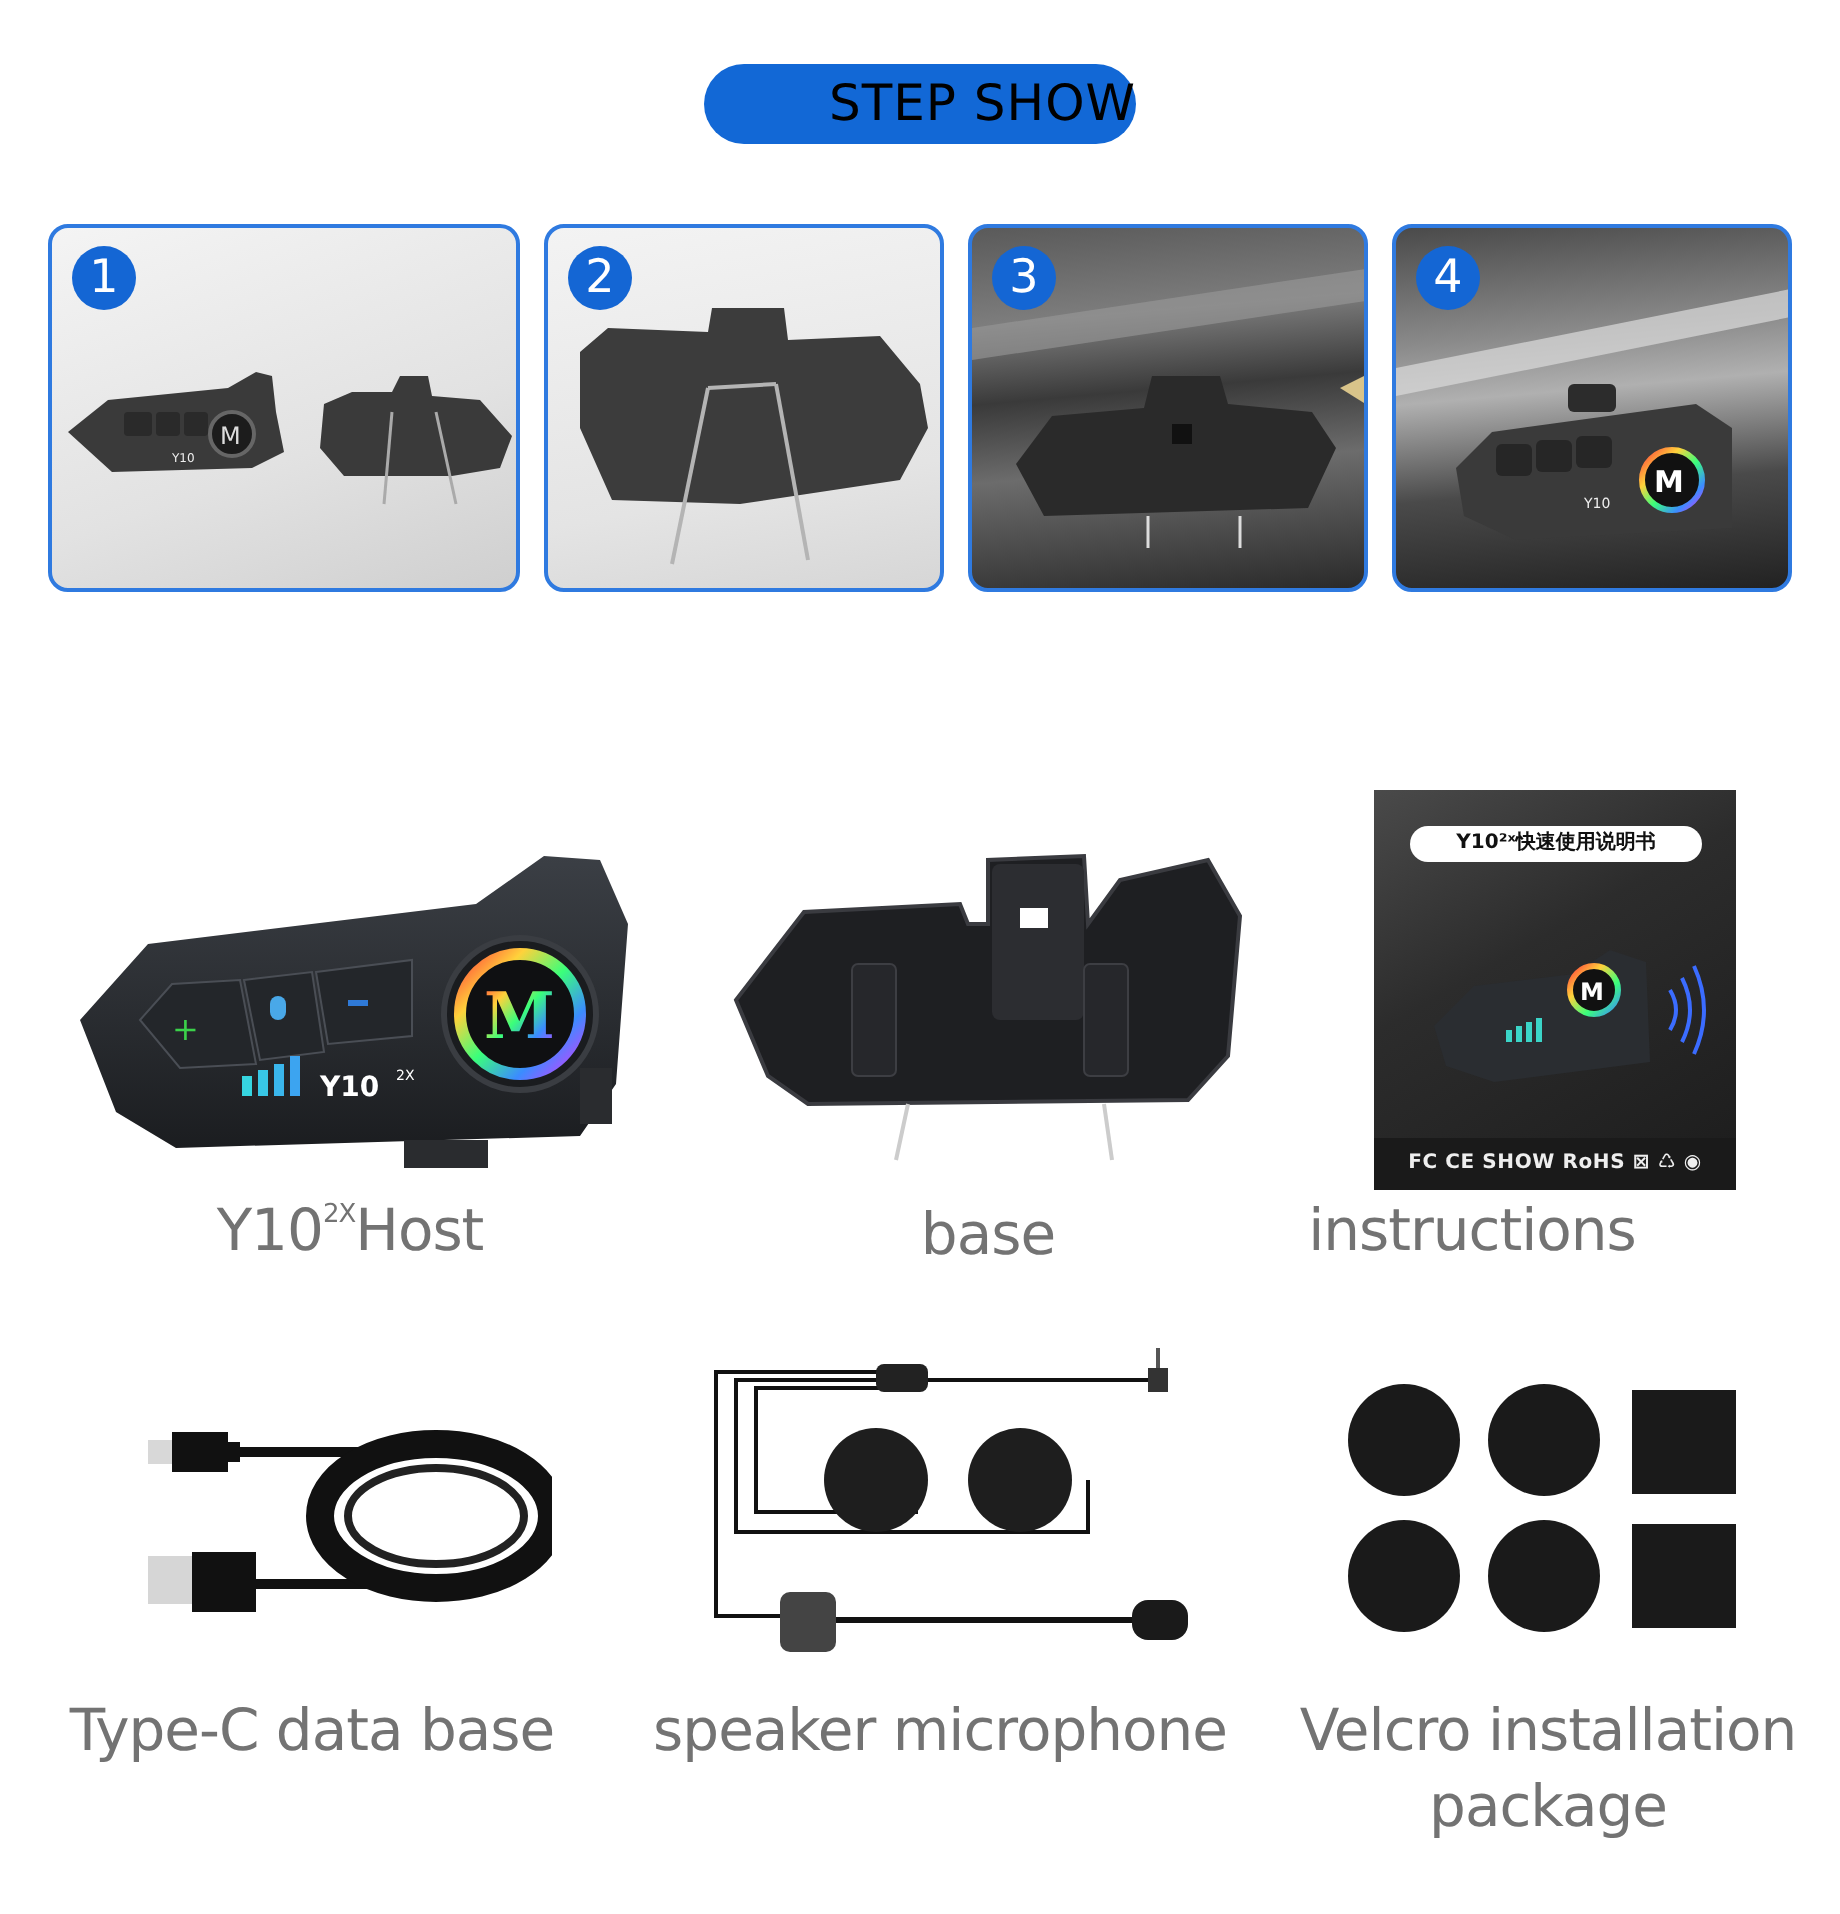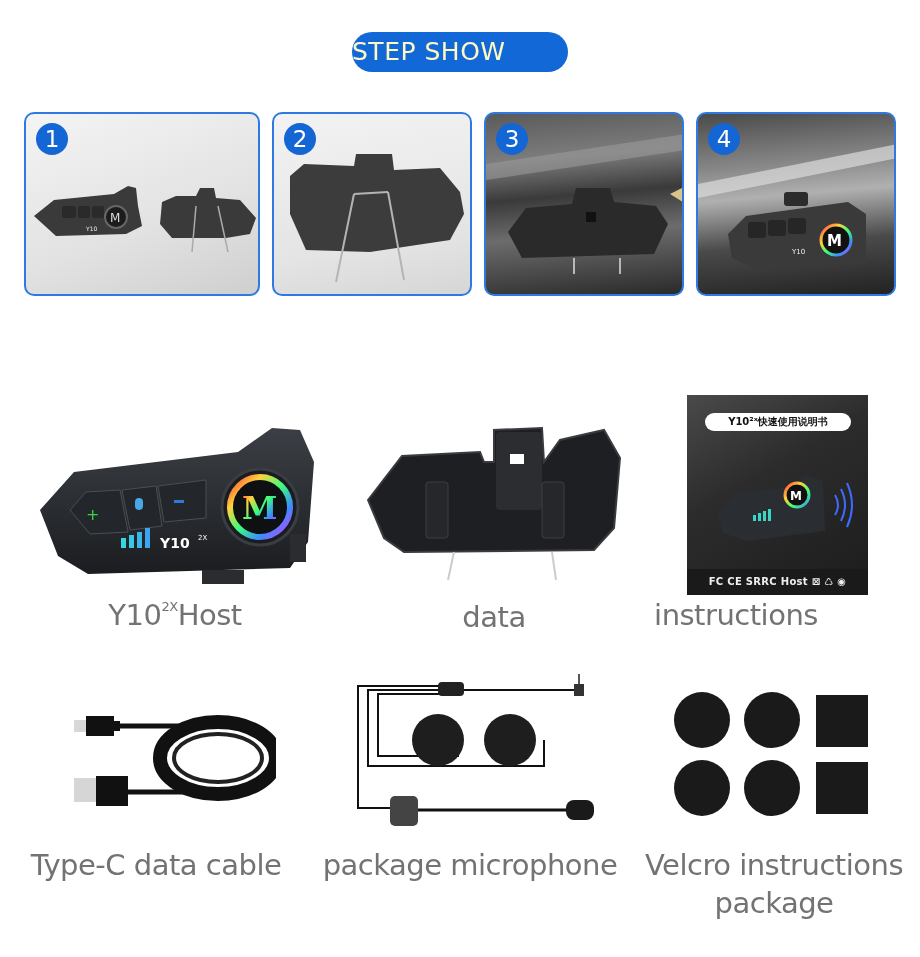--- a/index.html
+++ b/index.html
@@ -1,22 +1,22 @@
 <!DOCTYPE html>
 <html><head>
 <meta charset="utf-8">
 <style>
   * { box-sizing: border-box; margin: 0; padding: 0; }
   html, body { width: 920px; height: 957px; background: #ffffff; overflow: hidden; }
   body { position: relative; font-family: "DejaVu Sans", "Liberation Sans", sans-serif; color: #111; }
 
   .step-pill {
     position: absolute; left: 352px; top: 32px; width: 216px; height: 40px;
-    background: #1268d6; border-radius: 20px; color: #fef9c3;
-    font-size: 25px; line-height: 40px; text-align: left; letter-spacing: 0.5px;
+    background: #1268d6; border-radius: 20px; color: #000000;
+    font-size: 25px; line-height: 40px; text-align: right; letter-spacing: 0.5px;
   }
 
   .step-card {
     position: absolute; top: 112px; height: 184px; border: 2px solid #2f7ae0;
     border-radius: 10px; overflow: hidden;
   }
   .step-num {
     position: absolute; left: 10px; top: 9px; width: 32px; height: 32px; border-radius: 50%;
     background: #1466d4; color: #fff; font-size: 23px; line-height: 32px; text-align: center;
     z-index: 3;
@@ -152,21 +152,21 @@
 
 <svg style="position:absolute;left:364px;top:418px" width="260" height="170">
   <path d="M4 82 L38 38 L116 34 L120 44 L130 44 L130 12 L178 10 L180 44 L196 22 L240 12 L256 40 L250 110 L230 132 L40 134 L20 120 Z" fill="#1e1f22" stroke="#3a3b40" stroke-width="2"></path>
   <rect x="132" y="14" width="46" height="78" rx="4" fill="#2c2d31"></rect>
   <rect x="146" y="36" width="14" height="10" fill="#fff"></rect>
   <rect x="62" y="64" width="22" height="56" rx="3" fill="#26272b" stroke="#3d3e43"></rect>
   <rect x="178" y="64" width="22" height="56" rx="3" fill="#26272b" stroke="#3d3e43"></rect>
   <line x1="90" y1="134" x2="84" y2="162" stroke="#ccc" stroke-width="2"></line>
   <line x1="188" y1="134" x2="192" y2="162" stroke="#ccc" stroke-width="2"></line>
 </svg>
-<div class="label" style="left:394px;top:600px;width:200px;">data</div>
+<div class="label" style="left:394px;top:600px;width:200px;">base</div>
 
 <div class="instr-card">
   <div class="instr-title">Y10²ˣ快速使用说明书</div>
   <svg width="181" height="200" style="position:absolute;left:0;top:0">
     <path d="M30 118 L50 98 L100 92 L118 80 L136 86 L138 136 L60 146 L36 138 Z" fill="#2a2d31"></path>
     <circle cx="110" cy="100" r="12" fill="#111" stroke="url(#rbi)" stroke-width="3"></circle>
     <text x="103" y="105" font-size="12" fill="#fff" font-family="DejaVu Sans, sans-serif" font-weight="bold">M</text>
     <rect x="66" y="120" width="3" height="6" fill="#3bd5c8"></rect>
     <rect x="71" y="118" width="3" height="8" fill="#3bd5c8"></rect>
     <rect x="76" y="116" width="3" height="10" fill="#3bd5c8"></rect>
@@ -176,55 +176,55 @@
     <path d="M160 88 Q170 110 160 132" stroke="#3b6cff" stroke-width="2" fill="none"></path>
     <defs>
       <linearGradient id="rbi" x1="0" y1="0" x2="1" y2="1">
         <stop offset="0" stop-color="#ff3b3b"></stop>
           <stop offset="0.33" stop-color="#ffd23b"></stop>
         <stop offset="0.66" stop-color="#3bff7a"></stop>
           <stop offset="1" stop-color="#3b8cff"></stop>
       </linearGradient>
     </defs>
   </svg>
-  <div class="instr-footer">FC CE SRRC Host ⊠ ♺ ◉</div>
+  <div class="instr-footer">FC CE SHOW RoHS ⊠ ♺ ◉</div>
 </div>
 <div class="label" style="left:636px;top:598px;width:200px;">instructions</div>
 
 <svg style="position:absolute;left:56px;top:706px" width="220" height="120">
   <rect x="18" y="14" width="12" height="12" fill="#d8d8d8"></rect>
   <rect x="30" y="10" width="28" height="20" fill="#111"></rect>
   <rect x="58" y="15" width="6" height="10" fill="#111"></rect>
   <rect x="18" y="72" width="22" height="24" fill="#d6d6d6"></rect>
   <rect x="40" y="70" width="32" height="30" fill="#111"></rect>
   <line x1="64" y1="20" x2="140" y2="20" stroke="#111" stroke-width="5"></line>
   <line x1="72" y1="86" x2="140" y2="86" stroke="#111" stroke-width="5"></line>
   <ellipse cx="162" cy="52" rx="58" ry="36" fill="none" stroke="#111" stroke-width="14"></ellipse>
   <ellipse cx="162" cy="52" rx="44" ry="24" fill="none" stroke="#222" stroke-width="4"></ellipse>
 </svg>
-<div class="label" style="left:16px;top:848px;width:280px;">Type-C data cable</div>
+<div class="label" style="left:16px;top:848px;width:280px;">Type-C data base</div>
 
 <svg style="position:absolute;left:350px;top:668px" width="260" height="160">
   <path d="M90 18 L8 18 L8 140 L40 140" stroke="#111" stroke-width="2" fill="none"></path>
   <path d="M90 22 L18 22 L18 98 L194 98 L194 72" stroke="#111" stroke-width="2" fill="none"></path>
   <path d="M90 26 L28 26 L28 88 L108 88 L108 72" stroke="#111" stroke-width="2" fill="none"></path>
   <rect x="88" y="14" width="26" height="14" rx="4" fill="#222"></rect>
   <line x1="114" y1="22" x2="226" y2="22" stroke="#111" stroke-width="2"></line>
   <rect x="224" y="16" width="10" height="12" fill="#333"></rect>
   <line x1="229" y1="6" x2="229" y2="16" stroke="#555" stroke-width="2"></line>
   <circle cx="88" cy="72" r="26" fill="#1e1e1e"></circle>
   <circle cx="160" cy="72" r="26" fill="#1e1e1e"></circle>
   <rect x="40" y="128" width="28" height="30" rx="5" fill="#444"></rect>
   <line x1="68" y1="142" x2="218" y2="142" stroke="#111" stroke-width="3"></line>
   <rect x="216" y="132" width="28" height="20" rx="8" fill="#1a1a1a"></rect>
 </svg>
-<div class="label" style="left:320px;top:848px;width:300px;">package microphone</div>
+<div class="label" style="left:320px;top:848px;width:300px;">speaker microphone</div>
 
 <svg style="position:absolute;left:672px;top:692px" width="200" height="140">
   <circle cx="30" cy="28" r="28" fill="#1a1a1a"></circle>
   <circle cx="100" cy="28" r="28" fill="#1a1a1a"></circle>
   <rect x="144" y="3" width="52" height="52" fill="#1a1a1a"></rect>
   <circle cx="30" cy="96" r="28" fill="#1a1a1a"></circle>
   <circle cx="100" cy="96" r="28" fill="#1a1a1a"></circle>
   <rect x="144" y="70" width="52" height="52" fill="#1a1a1a"></rect>
 </svg>
-<div class="label" style="left:640px;top:848px;width:268px;">Velcro instructions</div>
+<div class="label" style="left:640px;top:848px;width:268px;">Velcro installation</div>
 <div class="label" style="left:640px;top:886px;width:268px;">package</div>
 
 </body></html>

